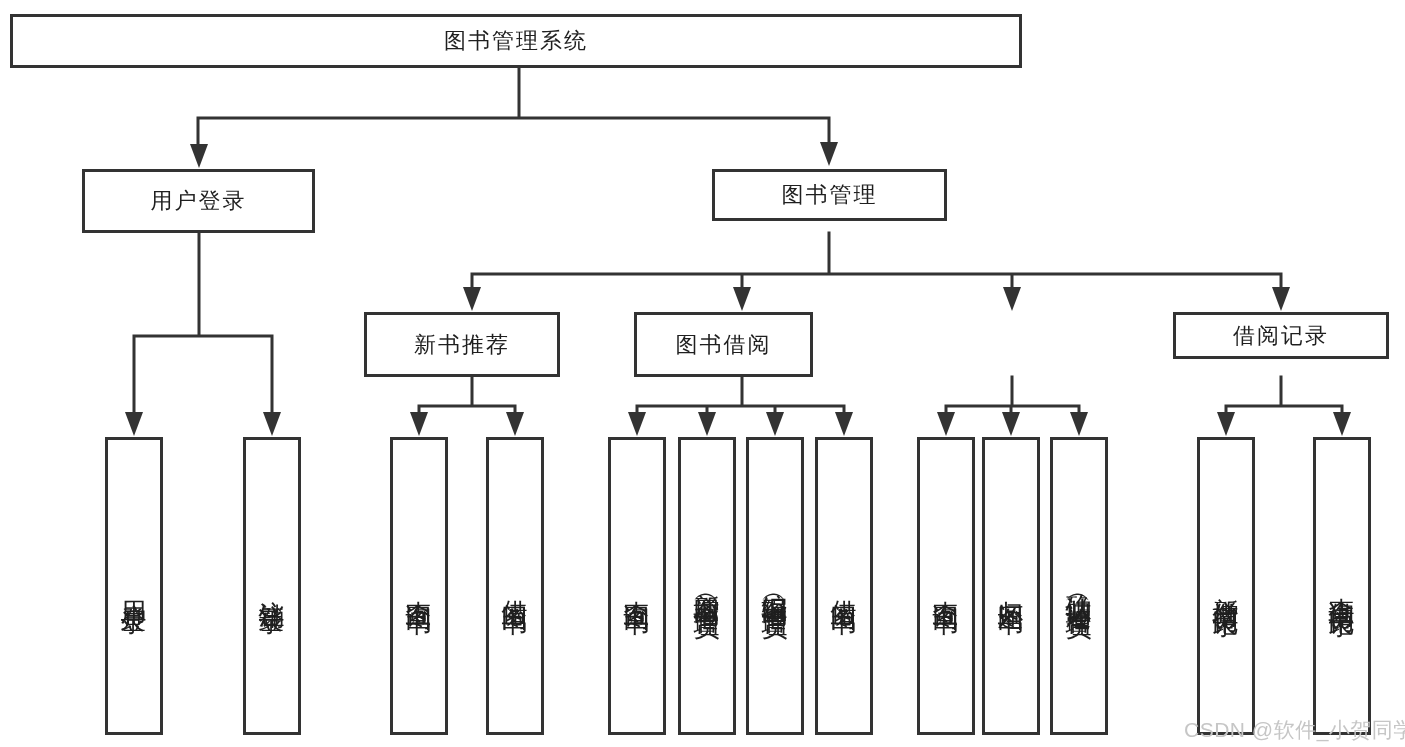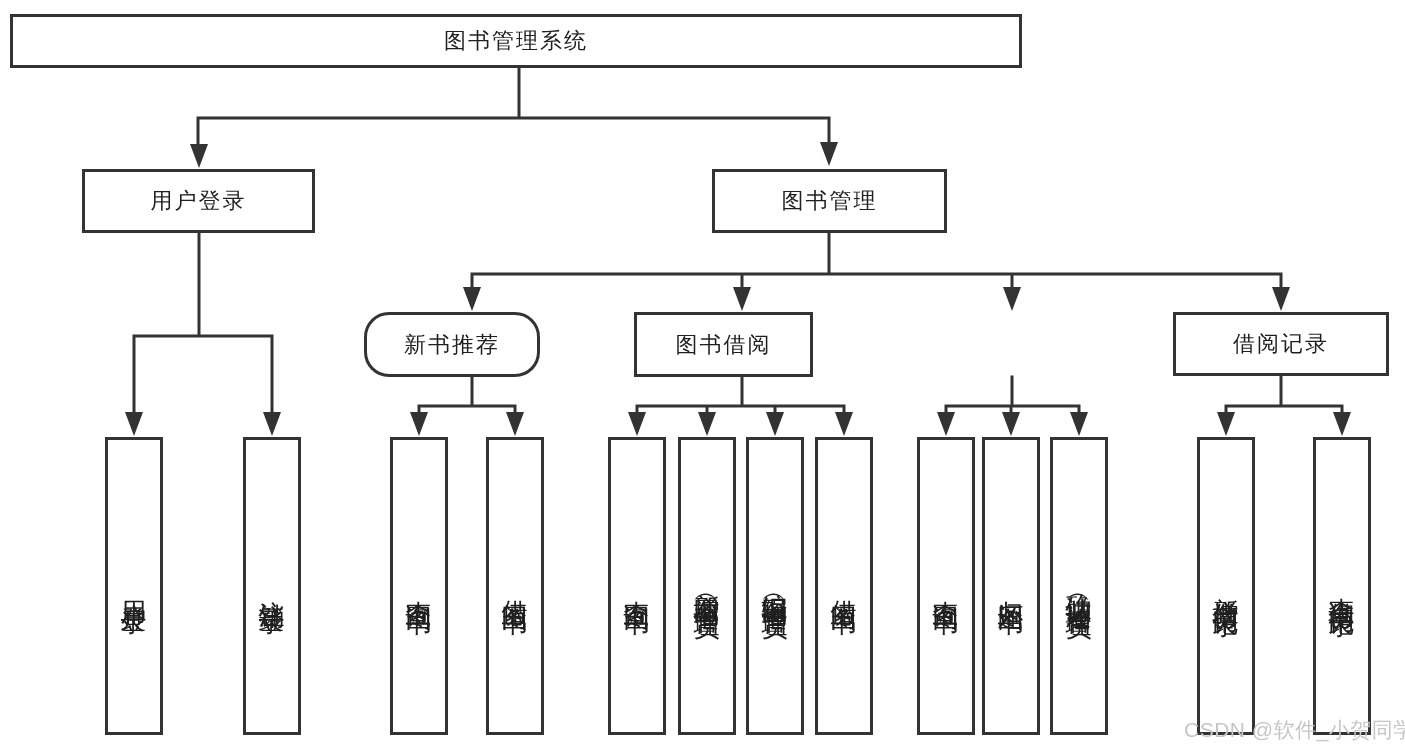--- a/index.html
+++ b/index.html
@@ -105,25 +105,25 @@
     <g stroke="#333333" stroke-width="3" fill="none" stroke-linecap="square">
       <path d="M1281 377 V406 M1226 406 H1342 M1226 406 V418 M1342 406 V418"></path>
       <polygon fill="#333333" stroke="none" points="1217,412 1235,412 1226,436"></polygon>
       <polygon fill="#333333" stroke="none" points="1333,412 1351,412 1342,436"></polygon>
     </g>
   </svg>
 
   <div class="node" style="left:10px; top:14px; width:1012px; height:54px;">图书管理系统</div>
 
   <div class="node" style="left:82px; top:169px; width:233px; height:64px;">用户登录</div>
-  <div class="node" style="left:712px; top:169px; width:235px; height:64px;">图书管理</div>
+  <div class="node" style="left:712px; top:169px; width:235px; height:52px;">图书管理</div>
 
-  <div class="node" style="left:364px; top:312px; width:176px; height:65px;border-radius:25px;">新书推荐</div>
+  <div class="node" style="left:364px; top:312px; width:196px; height:65px;">新书推荐</div>
   <div class="node" style="left:634px; top:312px; width:179px; height:65px;">图书借阅</div>
-  <div class="node" style="left:1173px; top:312px; width:216px; height:64px;">借阅记录</div>
+  <div class="node" style="left:1173px; top:312px; width:216px; height:47px;">借阅记录</div>
 
   <div class="leaf" style="left:105px;">用户登录</div>
   <div class="leaf" style="left:243px;">注销登录</div>
 
   <div class="leaf" style="left:390px;">查询图书</div>
   <div class="leaf" style="left:486px;">借阅图书</div>
 
   <div class="leaf" style="left:608px;">查询图书</div>
   <div class="leaf" style="left:678px;">新增图书（管理员）</div>
   <div class="leaf" style="left:746px;">编辑图书（管理员）</div>

